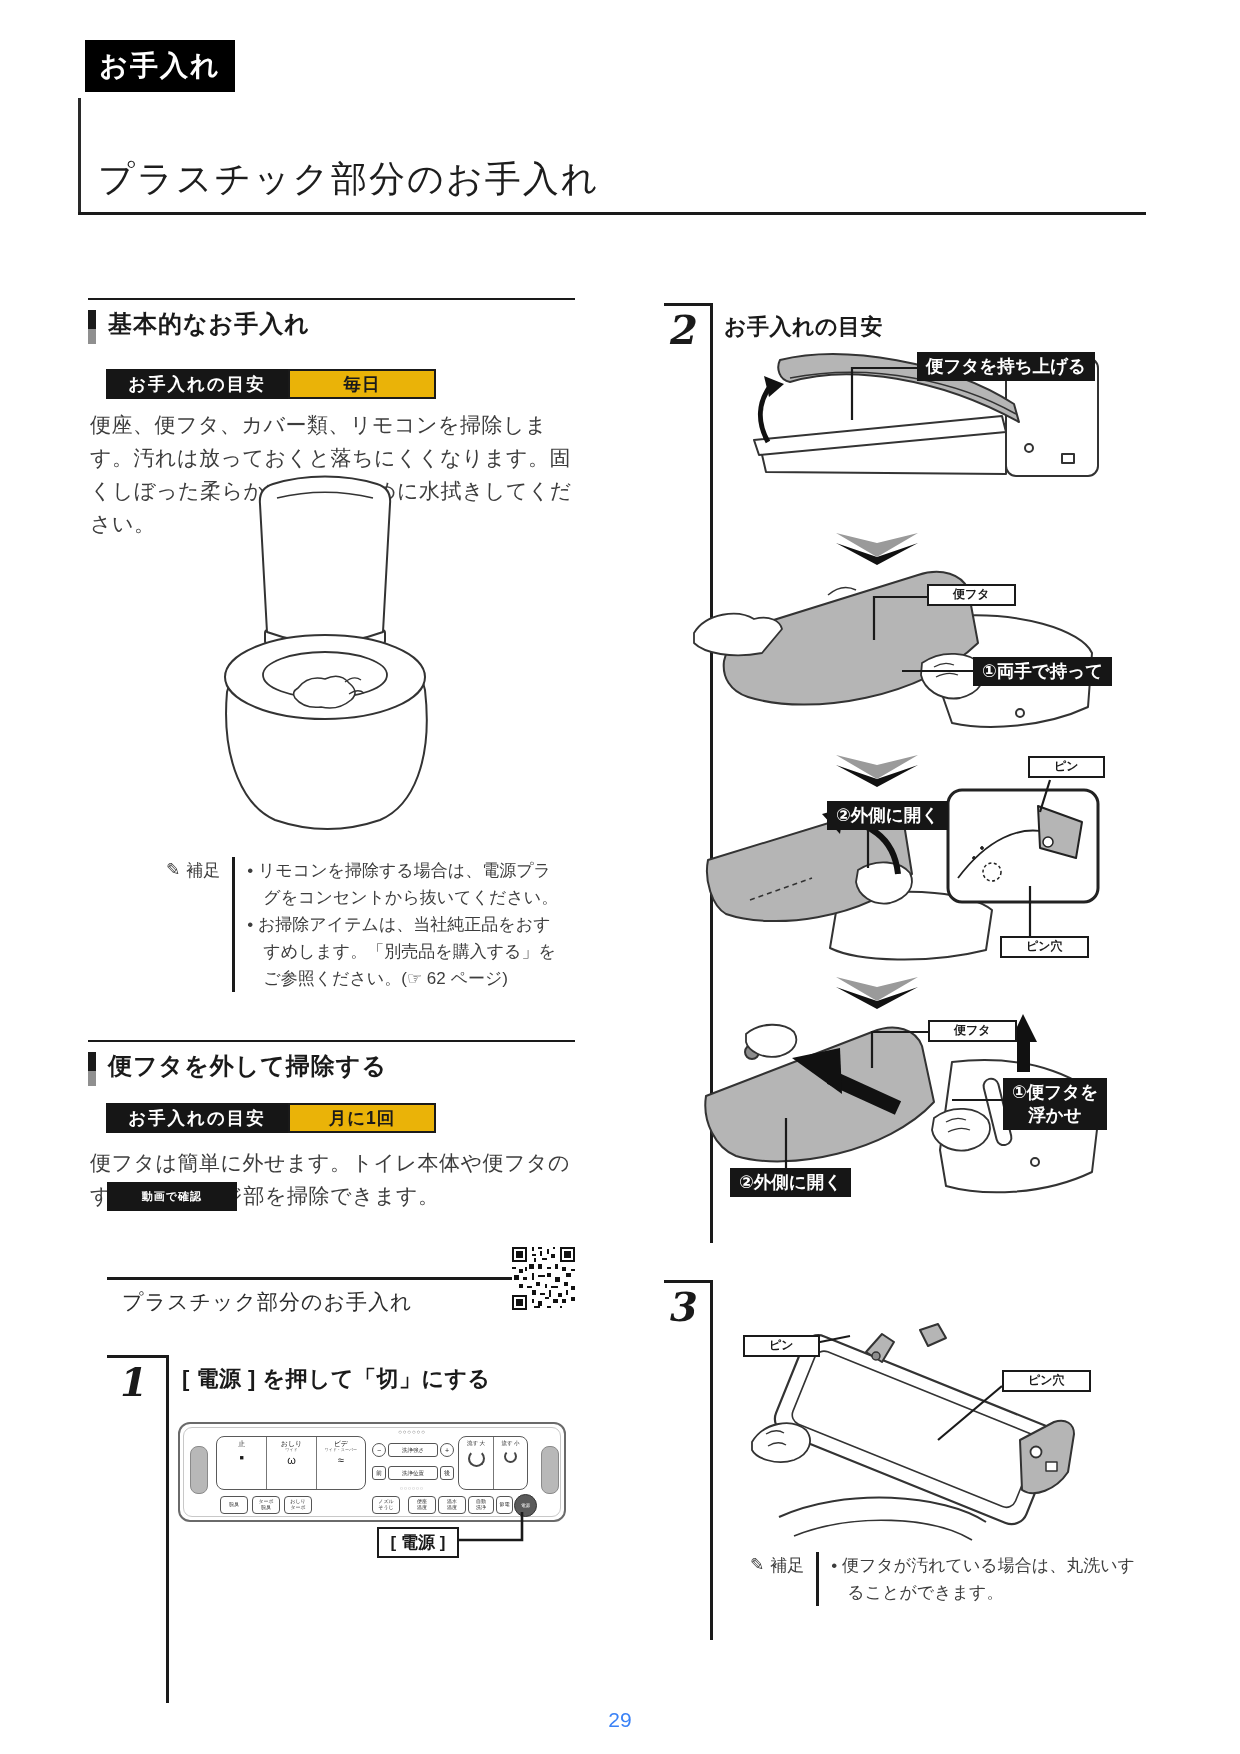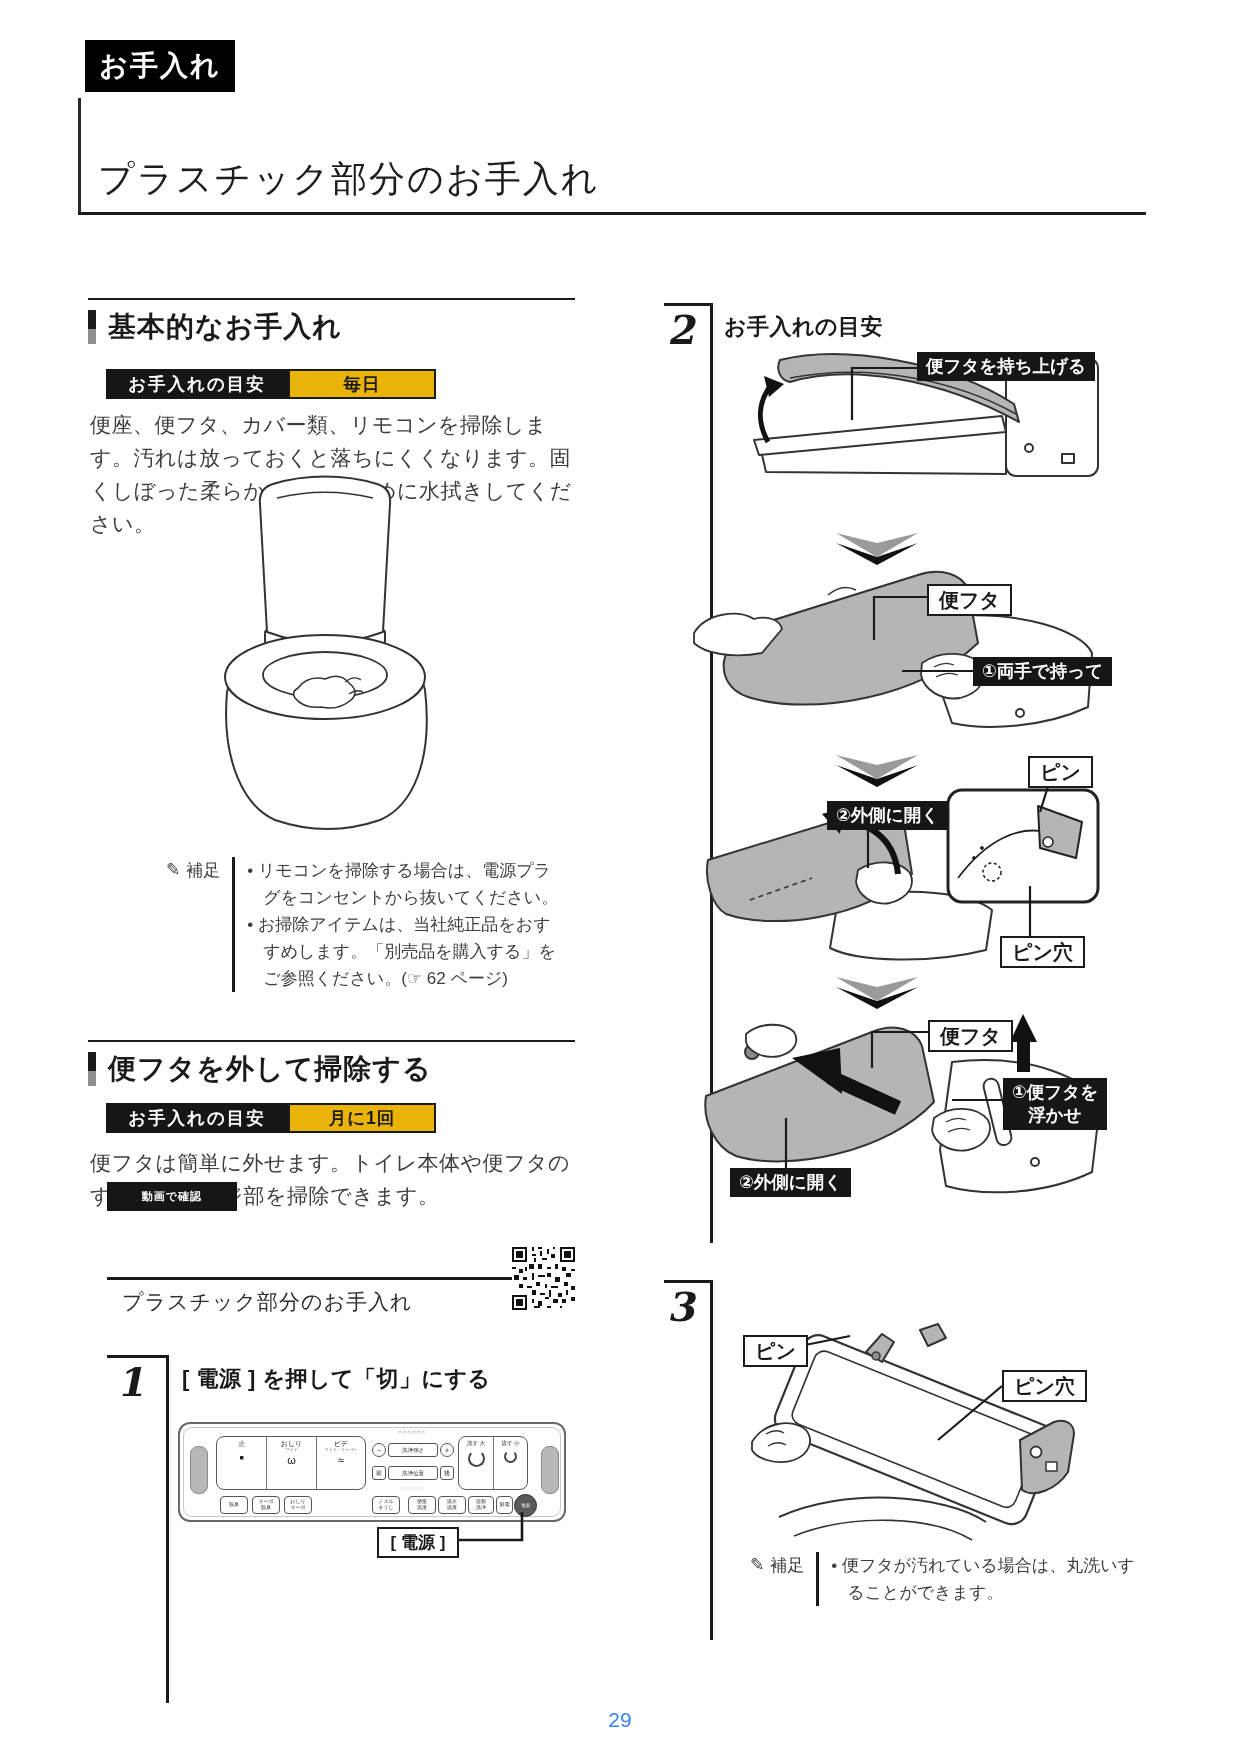--- a/index.html
+++ b/index.html
@@ -9,21 +9,21 @@
   
   #tag{left:85px;top:40px;width:150px;height:52px;background:#000000;color:#fff;
        display:flex;align-items:center;justify-content:center;font-size:28px;font-weight:bold;letter-spacing:2px;}
   #title-vline{left:78px;top:98px;width:3px;height:116px;background:#2a2a2a;}
   #page-title{left:98px;top:155px;font-size:36px;letter-spacing:2px;color:#1d1d1d;}
   #title-rule{left:78px;top:212px;width:1068px;height:2.5px;background:#1a1a1a;}
   
   .sec{border-top:2.5px solid #1a1a1a;padding:8px 0 0 20px;width:487px;box-sizing:border-box;}
   .sec .bar{position:absolute;left:0;top:10px;width:8px;height:34px;
             background:linear-gradient(#1a1a1a 0 55%,#8f8f8f 55% 100%);}
-  .sec .txt{font-size:28px;font-weight:bold;letter-spacing:1px;}
+  .sec .txt{font-size:24px;font-weight:bold;letter-spacing:1px;}
   
   .badges{display:flex;}
   .b-dark{background:#161616;color:#fff;font-size:17.5px;font-weight:bold;width:182px;height:30px;
           display:flex;align-items:center;justify-content:center;letter-spacing:2px;}
   .b-light{border:2.5px solid #1a1a1a;background:#eab308;font-size:17.5px;font-weight:bold;width:148px;height:30px;
            display:flex;align-items:center;justify-content:center;box-sizing:border-box;letter-spacing:1px;}
   .para{font-size:21px;line-height:33px;color:#3d3d3d;letter-spacing:.5px;}
   
   .note{display:flex;align-items:stretch;font-size:17px;color:#3d3d3d;}
   .note-head{display:flex;gap:6px;white-space:nowrap;margin-right:12px;padding-top:2px;}
@@ -32,22 +32,22 @@
   .note-item::before{content:"• ";}
   
   .hline{background:#1a1a1a;height:2.5px;}
   .vline{background:#1a1a1a;width:2.5px;}
   .step-num{font-family:"DejaVu Serif","Liberation Serif",serif;font-style:italic;font-weight:bold;
             font-size:40px;line-height:1;}
   .step-head{font-size:22px;font-weight:bold;letter-spacing:.5px;}
   
   .co-dark{position:absolute;background:#161616;color:#fff;font-size:17.5px;font-weight:bold;
            padding:3px 9px;white-space:nowrap;z-index:6;line-height:1.3;}
-  .co-light{position:absolute;background:#fff;border:2.5px solid #1a1a1a;font-size:20px;font-weight:bold;
-            padding:1px 10px;white-space:nowrap;z-index:6;line-height:1.3;}
+  .co-light{position:absolute;background:#fff;border:2.5px solid #1a1a1a;font-size:12px;font-weight:bold;
+            padding:1px 24px;white-space:nowrap;z-index:6;line-height:1.3;}
   .co-center{text-align:center;}
   svg{display:block;}
   .fig{position:absolute;z-index:1;}
   #leader-overlay{position:absolute;left:0;top:0;z-index:4;pointer-events:none;}
   
   #video-badge{left:107px;top:1182px;width:130px;height:29px;background:#161616;color:#fff;font-size:11px;
                font-weight:bold;display:flex;align-items:center;justify-content:center;letter-spacing:1px;z-index:2;}
   #video-line{left:107px;top:1277px;width:405px;height:2.5px;background:#1a1a1a;}
   #video-title{left:122px;top:1288px;font-size:21px;color:#2d2d2d;letter-spacing:1px;}
   

